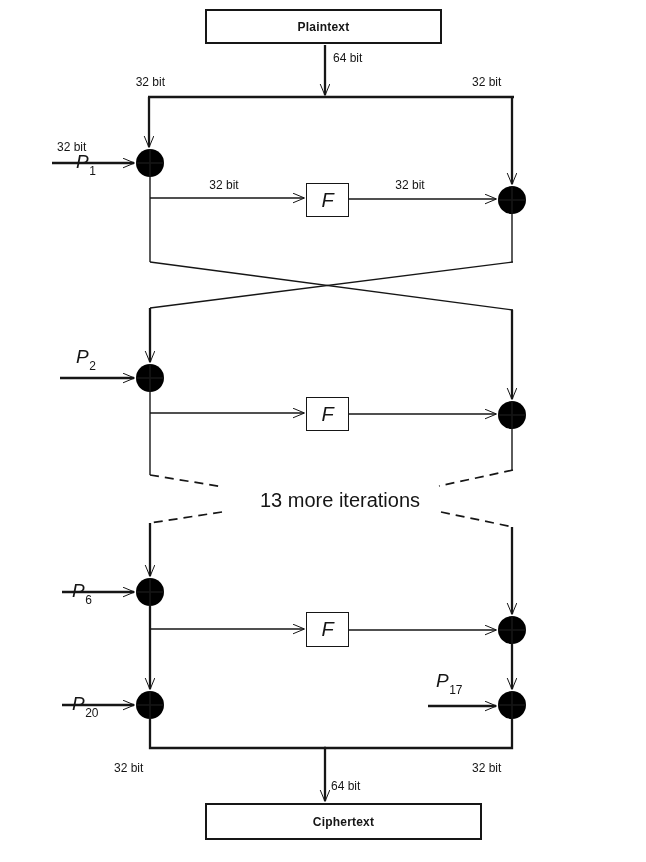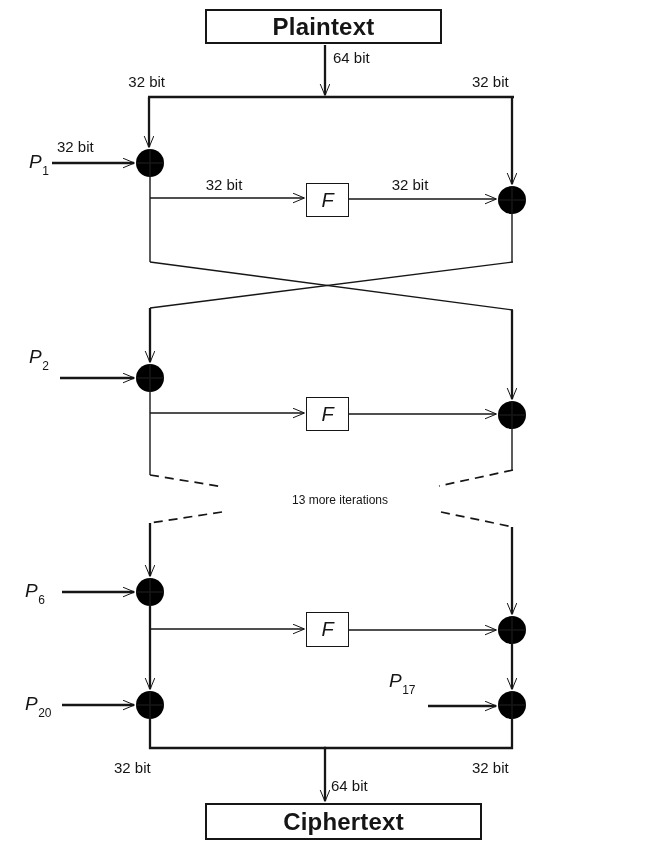--- a/index.html
+++ b/index.html
@@ -14,40 +14,41 @@
   #wires{position:absolute;left:0;top:0;}
   #wires path, #wires line{stroke:#161616;fill:none;}
   .box{
     position:absolute;
     display:flex;align-items:center;justify-content:center;
     background:#ffffff;
     box-sizing:border-box;
   }
   .io-box{
     border:2.4px solid #161616;
-    font-size:24px;font-weight:600;letter-spacing:0.2px;
+    font-size:12px;font-weight:600;letter-spacing:0.2px;
   }
   .f-box{
     border:1.7px solid #161616;
     font-size:20px;font-style:italic;font-weight:500;
     font-family:"Liberation Sans","DejaVu Sans",sans-serif;
   }
   .lbl{
     position:absolute;
-    font-size:15px;line-height:18px;white-space:nowrap;
+    font-size:12px;line-height:18px;white-space:nowrap;
   }
   .lbl.center{text-align:center;}
   .lbl.right{text-align:right;}
   .pkey{
     position:absolute;
     font-size:19px;line-height:24px;font-style:italic;font-weight:500;
     white-space:nowrap;
+    margin-left:47px;
   }
   .pkey sub{font-style:normal;font-size:12px;line-height:0;position:relative;top:2px;left:0.5px;}
-  .note{font-size:12px;}
+  .note{font-size:20px;}
 </style>
 </head>
 <body>
 
 <div id="stage">
 
   <svg id="wires" width="646" height="862" viewBox="0 0 646 862">
     <defs>
       <marker id="ah" markerUnits="userSpaceOnUse" markerWidth="13" markerHeight="11" refX="11.5" refY="5" orient="auto">
         <path d="M0,0 L12,5 L0,10 Z" fill="#161616" stroke="none"></path>

